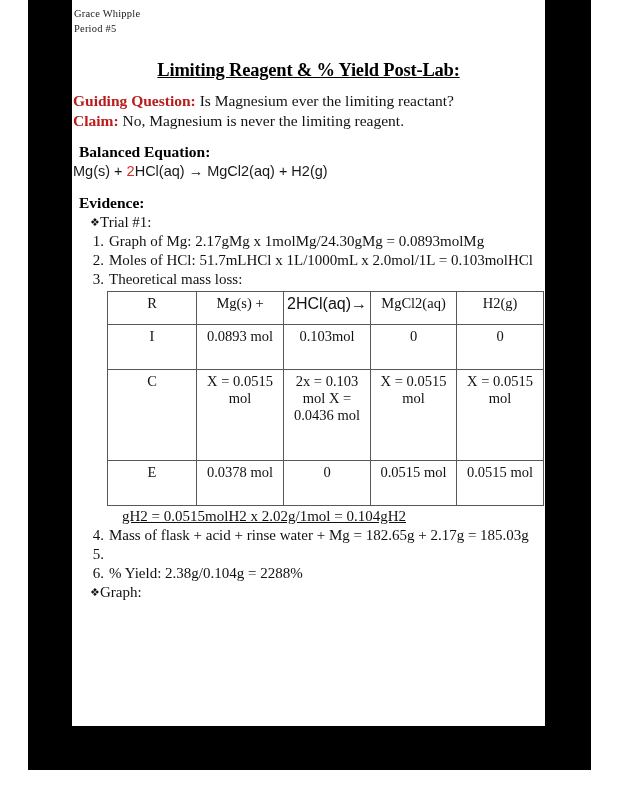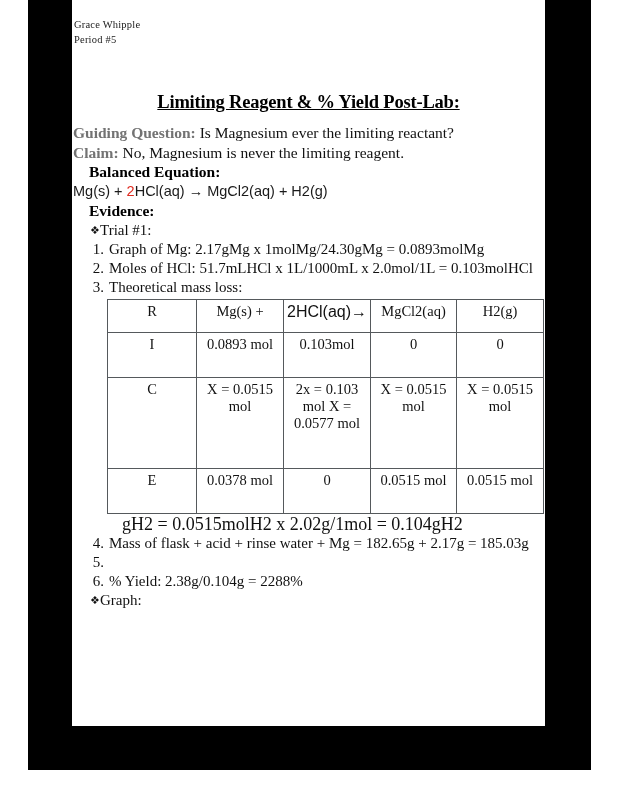--- a/index.html
+++ b/index.html
@@ -41,61 +41,62 @@
     width: 473px;
     padding: 0;
   }
 
   
   .meta {
     font-size: 10.5px;
     line-height: 15px;
     color: #1a1a1a;
     padding-left: 2px;
-    padding-top: 17px;
+    padding-top: 6px;
     letter-spacing: 0.2px;
   }
 
   
   .title {
     text-align: center;
     font-size: 18.5px;
     font-weight: bold;
     color: #000000;
-    margin-top: 45px;
+    margin-top: 24px;
     letter-spacing: -0.2px;
   }
   .title span {
     text-decoration: underline;
   }
 
   
   .line {
     font-size: 15.5px;
     line-height: 19.5px;
     color: #111111;
     padding-left: 1px;
   }
-  .line b { font-weight: bold; color: #737373; }
+  .line b { font-weight: bold; color: #b91c1c; }
 
   .eqline {
     font-family: "Liberation Sans", "DejaVu Sans", sans-serif;
     font-size: 14.5px;
     line-height: 19.5px;
     color: #1a1a1a;
     padding-left: 1px;
   }
   .eqline .red { color: #e02b20; }
 
   .heading {
     font-size: 15.5px;
     line-height: 19.5px;
     font-weight: bold;
     color: #000000;
-    padding-left: 17px;
+    padding-left: 7px;
+    margin-top: 12px;
   }
 
   
   .bullet {
     font-size: 15px;
     line-height: 19px;
     color: #111111;
     padding-left: 18px;
     position: relative;
   }
@@ -155,25 +156,26 @@
   table.rice col.c1 { width: 87px; }
   table.rice col.c2 { width: 87px; }
   table.rice col.c3 { width: 86px; }
   table.rice col.c4 { width: 87px; }
   tr.r-head td { height: 26px; }
   tr.r-i td    { height: 38px; }
   tr.r-c td    { height: 84px; }
   tr.r-e td    { height: 38px; }
 
   .ghline {
-    font-size: 18px;
+    font-size: 15px;
     line-height: 19px;
     color: #111111;
     padding-left: 50px;
     margin-top: 1px;
+    text-decoration: underline;
   }
 </style>
 </head>
 <body>
 
 <div id="screen">
 
   <div id="backdrop"></div>
 
   <div id="page">
@@ -240,21 +242,21 @@
             <tr class="r-i">
               <td>I</td>
               <td>0.0893 mol</td>
               <td>0.103mol</td>
               <td>0</td>
               <td>0</td>
             </tr>
             <tr class="r-c">
               <td>C</td>
               <td>X = 0.0515 mol</td>
-              <td>2x = 0.103 mol X = 0.0577 mol</td>
+              <td>2x = 0.103 mol X = 0.0436 mol</td>
               <td>X = 0.0515 mol</td>
               <td>X = 0.0515 mol</td>
             </tr>
             <tr class="r-e">
               <td>E</td>
               <td>0.0378 mol</td>
               <td>0</td>
               <td>0.0515 mol</td>
               <td>0.0515 mol</td>
             </tr>

